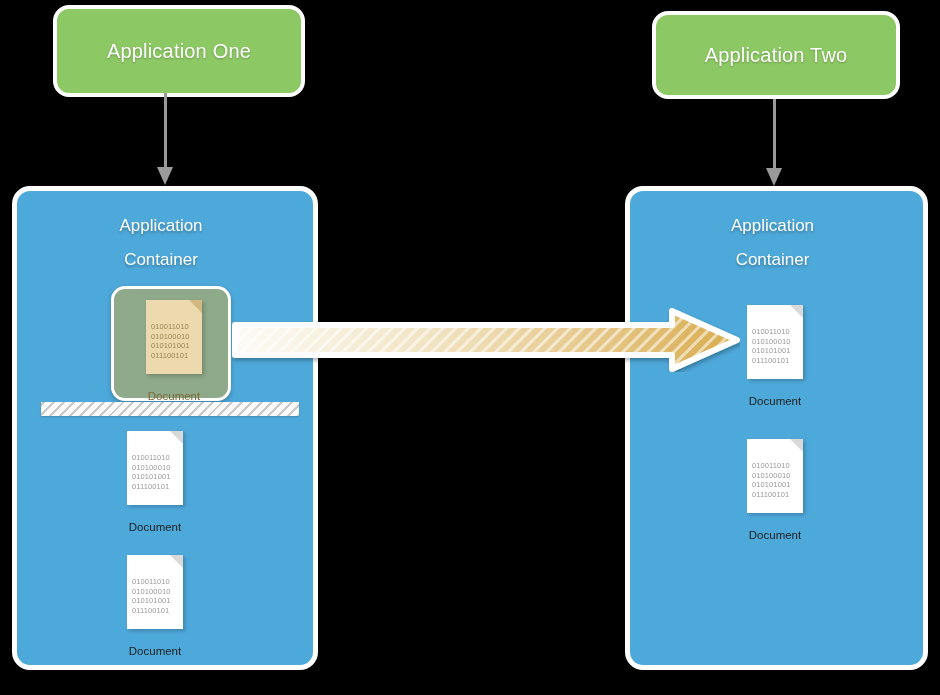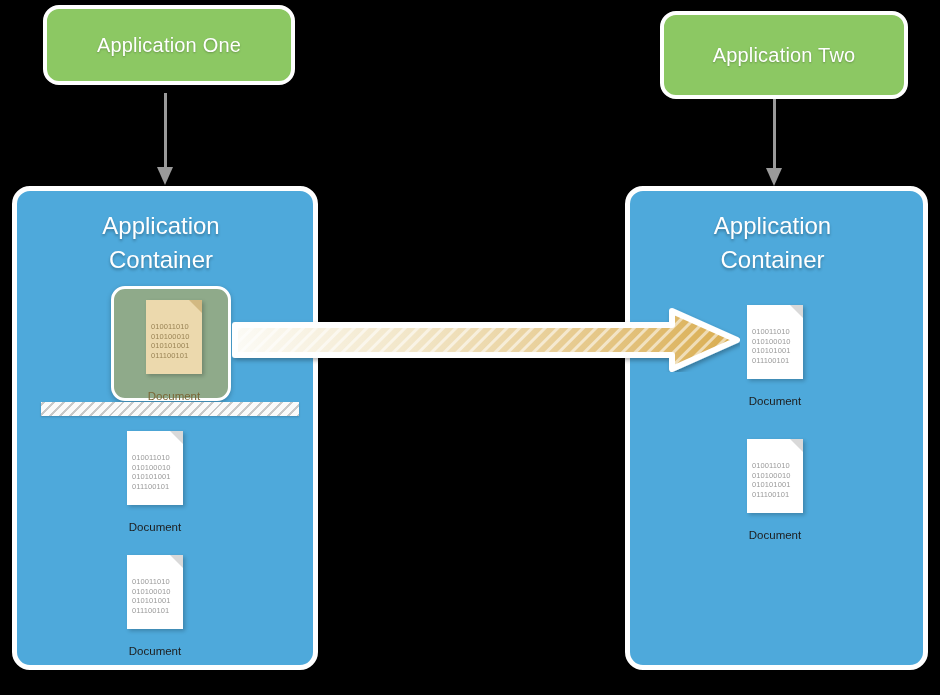--- a/index.html
+++ b/index.html
@@ -27,22 +27,22 @@
     align-items: center;
     justify-content: center;
   }
   .app-box-label {
     color: #ffffff;
     font-size: 20px;
     letter-spacing: 0.2px;
     text-shadow: 0 1px 2px rgba(0,0,0,0.25);
     white-space: nowrap;
   }
-  #app-one  { left: 43px;  top: 5px;  width: 252px; height: 80px; }
-  #app-two  { left: 652px; top: 11px; width: 248px; height: 88px; margin-left: 8px; }
+  #app-one  { left: 53px;  top: 5px;  width: 252px; height: 92px; }
+  #app-two  { left: 652px; top: 11px; width: 248px; height: 88px; }
 
   
   .connector { position: absolute; }
   .connector .stem {
     position: absolute;
     left: 50%;
     top: 0;
     width: 3px;
     margin-left: -1.5px;
     background: #9a9a9a;
@@ -72,21 +72,21 @@
   }
   #container-left  { left: 12px;  top: 186px; width: 306px; height: 484px; }
   #container-right { left: 625px; top: 186px; width: 303px; height: 484px; }
 
   .container-title {
     position: absolute;
     left: 0; right: 8px;
     top: 18px;
     text-align: center;
     color: #ffffff;
-    font-size: 24px;
+    font-size: 17px;
     line-height: 34px;
     text-shadow: 0 2px 3px rgba(0,0,0,0.3);
   }
 
   
   .doc {
     position: absolute;
     width: 56px;
     display: flex;
     flex-direction: column;

